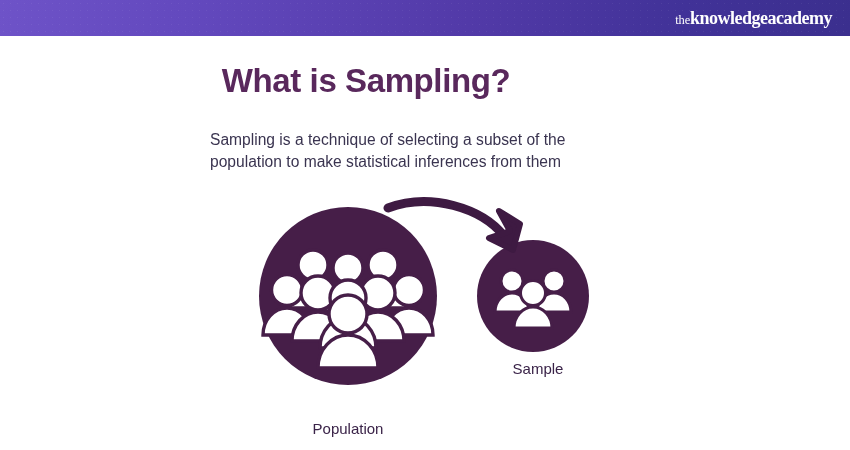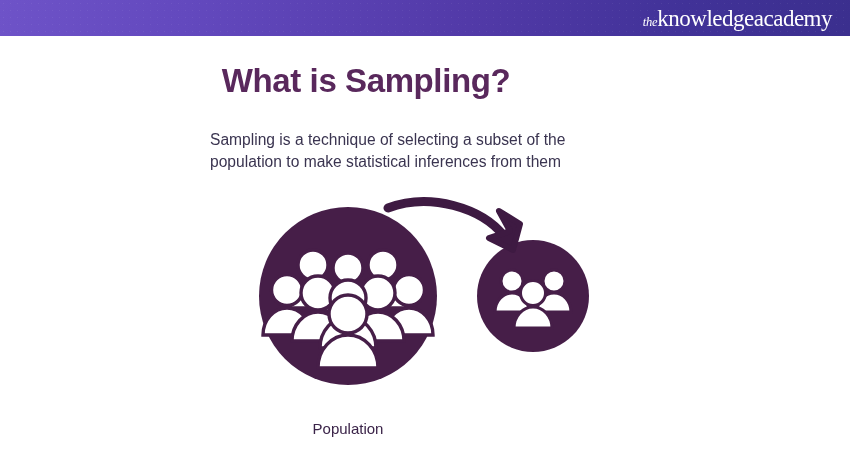--- a/index.html
+++ b/index.html
@@ -39,28 +39,27 @@
     right: 18px;
     top: 50%;
     transform: translateY(-50%);
     white-space: nowrap;
     color: #ffffff;
     font-family: "Liberation Serif", serif;
     line-height: 1;
     user-select: none;
   }
   .logo .logo-the {
-    font-style: italic;
     font-size: 12.5px;
     letter-spacing: -0.2px;
     margin-top: 18px;
   }
   .logo .logo-main {
-    font-weight: normal;
-    font-size: 23px;
+    font-weight: bold;
+    font-size: 18px;
     letter-spacing: -0.5px;
   }
 
   
   .title {
     position: absolute;
     left: 0;
     top: 63px;
     width: 732px;
     text-align: center;
@@ -200,14 +199,15 @@
       </g>
 
       <g>
         <path d="M388 22 C 430 6, 482 22, 504 50" fill="none" stroke="#3E1A42" stroke-width="9" stroke-linecap="round"></path>
         <path d="M513 64 L 489 52 L 510 45 L 499 25 L 520 38 Z" fill="#3E1A42" stroke="#3E1A42" stroke-width="6" stroke-linejoin="round"></path>
       </g>
     </svg>
   </div>
 
   <div class="caption caption-population">Population</div>
+  <div class="caption caption-sample">Sample</div>
 
 </div>
 
 </body></html>

